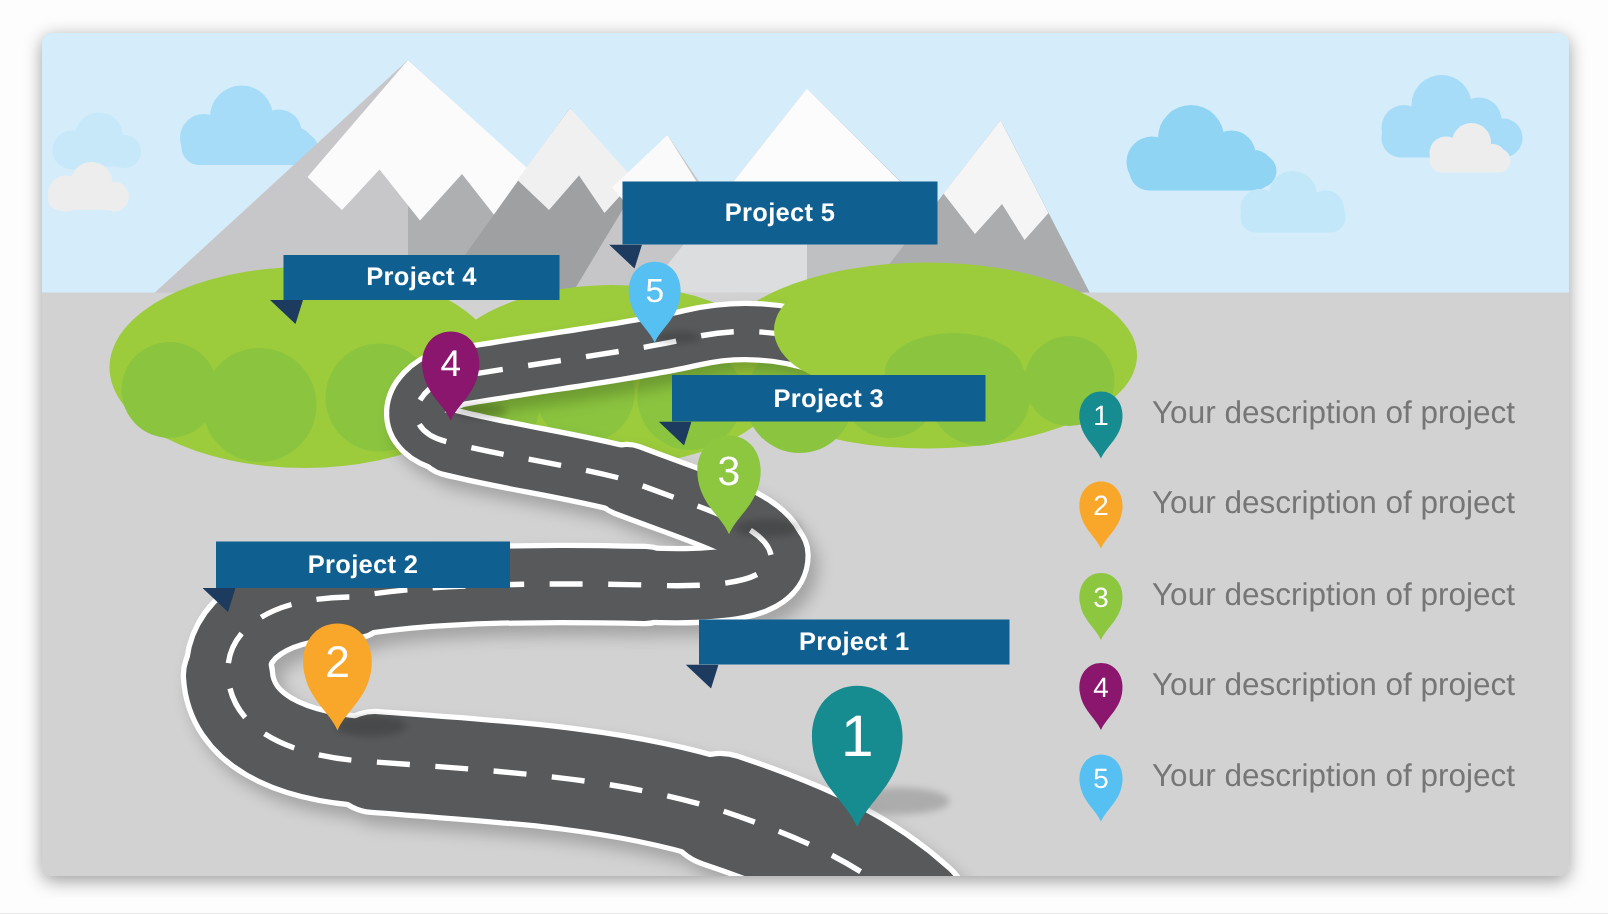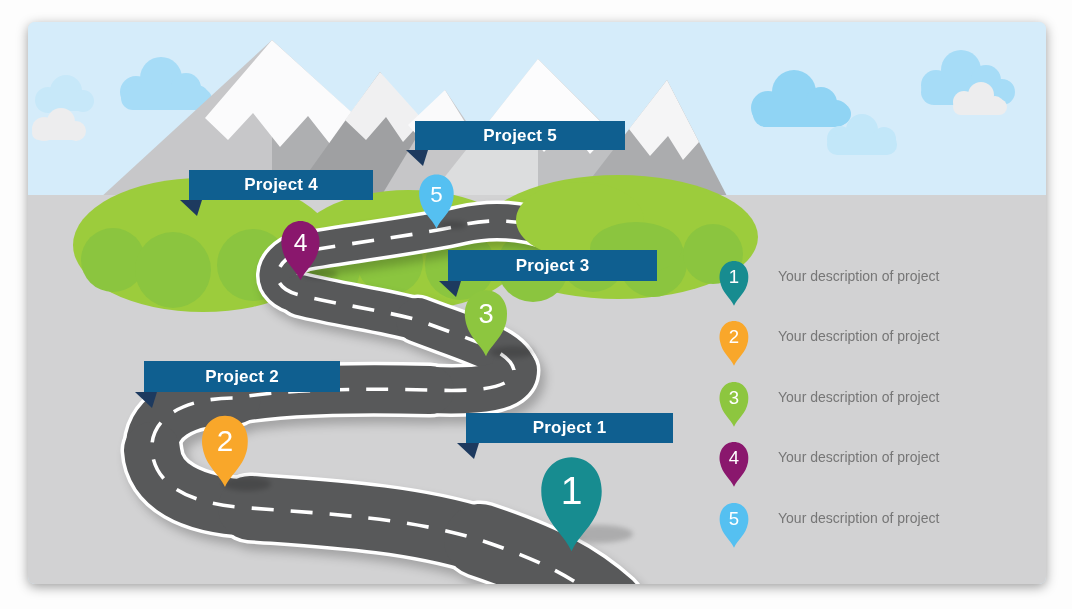--- a/index.html
+++ b/index.html
@@ -10,21 +10,21 @@
   .scene{position:absolute;left:0;top:0;width:1018px;height:562px;display:block;}
   .road-group{filter:drop-shadow(5px 7px 5px rgba(0,0,0,.22));}
   .banner{position:absolute;display:flex;align-items:center;justify-content:center;
           color:#fff;font-weight:bold;font-size:17px;letter-spacing:.2px;z-index:3;}
   .fold{position:absolute;left:-9px;top:100%;}
   .pin{position:absolute;z-index:4;}
   .pin svg{width:100%;height:100%;display:block;}
   .pin text,.lpin text{fill:#ffffff;font-family:"Liberation Sans",sans-serif;}
   .legend-item{position:absolute;display:flex;align-items:flex-start;z-index:4;}
   .lpin{margin-top:-3px;flex:0 0 auto;}
-  .ldesc{margin-left:27px;font-size:14px;line-height:30px;white-space:nowrap;}
+  .ldesc{margin-left:17px;font-size:21px;line-height:30px;white-space:nowrap;}
 </style>
 </head>
 <body>
 
 <div class="stage">
   <div class="slide">
 
     <svg class="scene" viewBox="0 0 1018 562">
       <defs>
         <filter id="soft" x="-60%" y="-60%" width="220%" height="220%">
@@ -177,21 +177,21 @@
       <svg class="fold" width="22" height="16" viewBox="0 0 22 16">
         <polygon points="0,0 22,0 17,16" fill="#1D3A5F"></polygon>
         </svg>
     </div>
     <div class="banner" style="left: 161px; top: 148px; width: 184px; height: 30px; background-color: rgb(15, 95, 144);">
       <span>Project 4</span>
       <svg class="fold" width="22" height="16" viewBox="0 0 22 16">
         <polygon points="0,0 22,0 17,16" fill="#1D3A5F"></polygon>
         </svg>
     </div>
-    <div class="banner" style="left: 387px; top: 99px; width: 210px; height: 29px; background-color: rgb(15, 95, 144);">
+    <div class="banner" style="left: 387px; top: 99px; width: 210px; height: 42px; background-color: rgb(15, 95, 144);">
       <span>Project 5</span>
       <svg class="fold" width="22" height="16" viewBox="0 0 22 16">
         <polygon points="0,0 22,0 17,16" fill="#1D3A5F"></polygon>
         </svg>
     </div>
 
     <div class="pin" style="left:508px;top:429px;width:71px;height:103px;">
       <svg viewBox="0 0 40 58">
         <path d="M20 56.5 C15.5 46.5 6 41.5 3.4 27.5 C1 13.5 9 3.5 20 3.5 C31 3.5 39 13.5 36.6 27.5 C34 41.5 24.5 46.5 20 56.5 Z" fill="#178C90"></path>
         <text x="20" y="30" text-anchor="middle" font-size="22">1</text>

